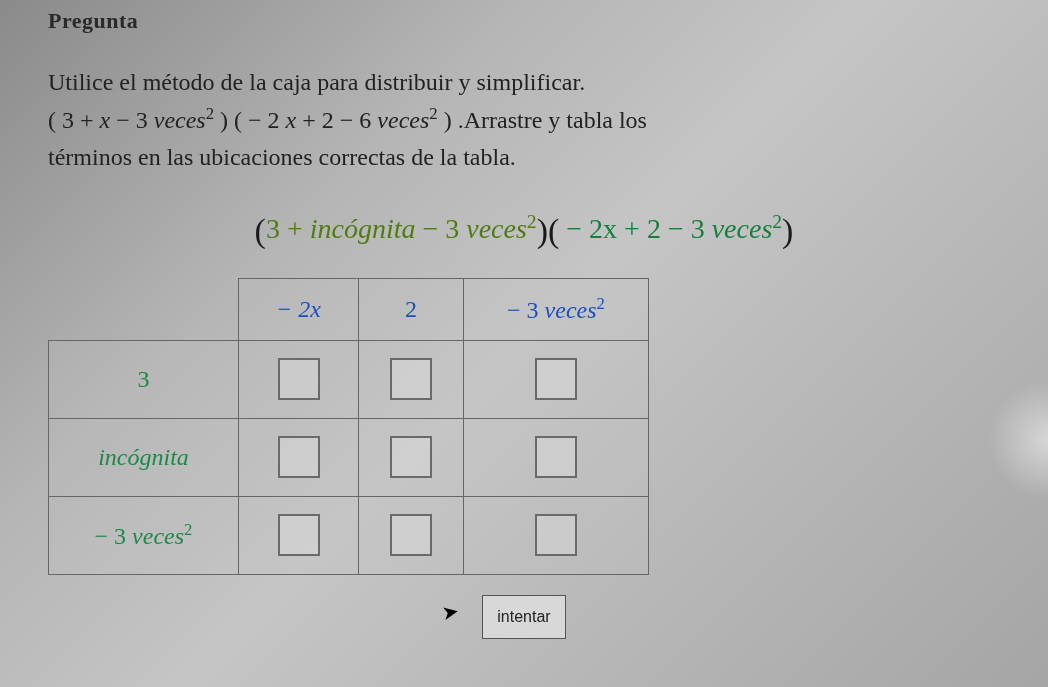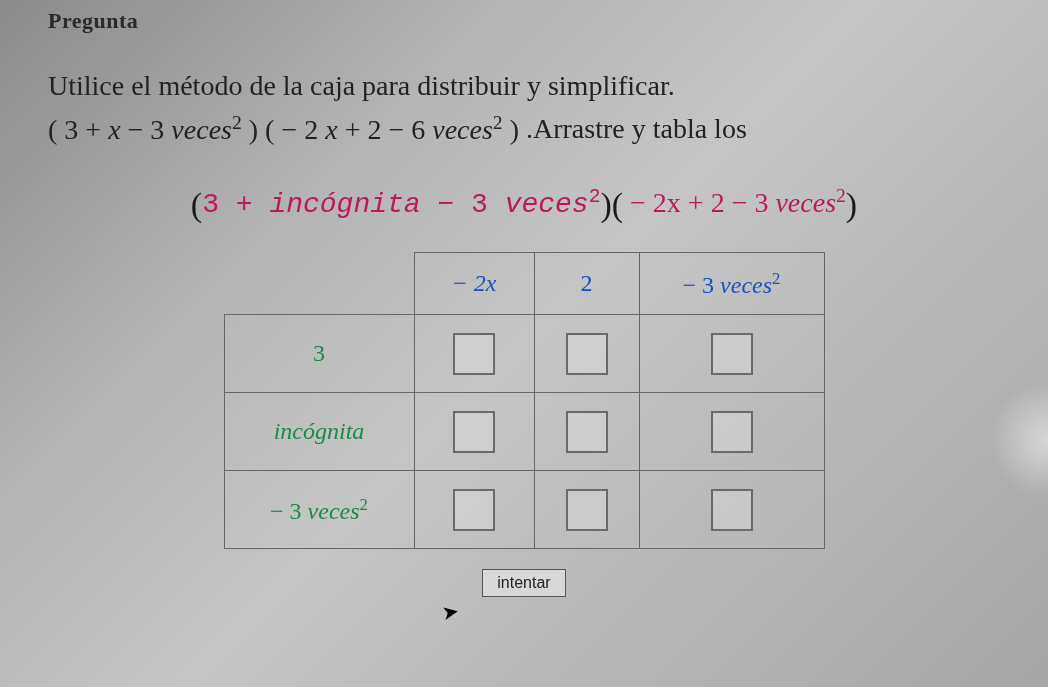--- a/index.html
+++ b/index.html
@@ -20,44 +20,43 @@
     }
     .heading {
       font-weight: bold;
       font-size: 22px;
       margin: 0;
       padding-top: 8px;
       letter-spacing: 0.5px;
       color: #2a2a2a;
     }
     .instructions {
-      font-size: 28px;
+      font-size: 24px;
       line-height: 1.55;
       margin-top: 30px;
       color: #222;
     }
     .math-inline {
       font-family: 'Cambria Math', 'Times New Roman', serif;
       white-space: nowrap;
     }
     .expression-row {
       text-align: center;
       margin-top: 34px;
       font-size: 28px;
       font-family: 'Cambria Math', 'Times New Roman', serif;
     }
     .big-paren { font-size: 34px; vertical-align: -4px; }
     sup { font-size: 0.7em; }
-    .green { color: #be185d; font-family: Liberation Mono, monospace; }
-    .blue { color: #be185d; }
+    .green { color: #4d7c0f; }
+    .blue { color: #15803d; }
     .italic { font-style: italic; }
 
     .table-wrap {
       display: flex;
-      justify-content: center;
       margin-top: 28px;
     }
     table.box {
       border-collapse: collapse;
     }
     table.box th, table.box td {
       border: 1px solid #666;
       text-align: center;
       vertical-align: middle;
       background: rgba(200,200,200,0.15);
@@ -98,21 +97,21 @@
       margin: 0 auto;
       background: rgba(230,230,230,0.35);
     }
     .btn-row {
       text-align: center;
       margin-top: 20px;
     }
     .btn {
       display: inline-block;
       border: 1px solid #555;
-      padding: 4px 14px;
+      padding: 12px 14px;
       font-size: 16px;
       font-family: Arial, sans-serif;
       background: #d8d8d8;
       color: #222;
       cursor: pointer;
     }
     .cursor {
       position: absolute;
       left: 442px;
       top: 600px;
@@ -134,20 +133,21 @@
 <body>
 
 <div class="page">
   <div class="heading">Pregunta</div>
 
   <div class="instructions">
     <span>Utilice el método de la caja para distribuir y simplificar.</span><br>
     <span class="math-inline">
       <span>( 3 + </span><span class="italic">x</span><span> − 3 </span><span class="italic">veces</span><sup>2</sup><span> ) ( − 2 </span><span class="italic">x</span><span> + 2 − 6 </span><span class="italic">veces</span><sup>2</sup><span> ) </span>
     </span><span>.Arrastre y tabla los</span><br>
+    <span>términos en las ubicaciones correctas de la tabla.</span>
   </div>
 
   <div class="expression-row">
     <span class="big-paren">(</span><span class="green"><span>3 + </span><span class="italic">incógnita</span><span> − 3 </span><span class="italic">veces</span><sup>2</sup></span><span class="big-paren">)</span><span class="big-paren">(</span><span class="blue"><span> − 2x + 2 − 3 </span><span class="italic">veces</span><sup>2</sup></span><span class="big-paren">)</span>
   </div>
 
   <div class="table-wrap">
     <table class="box">
       <tbody>
           <tr>

